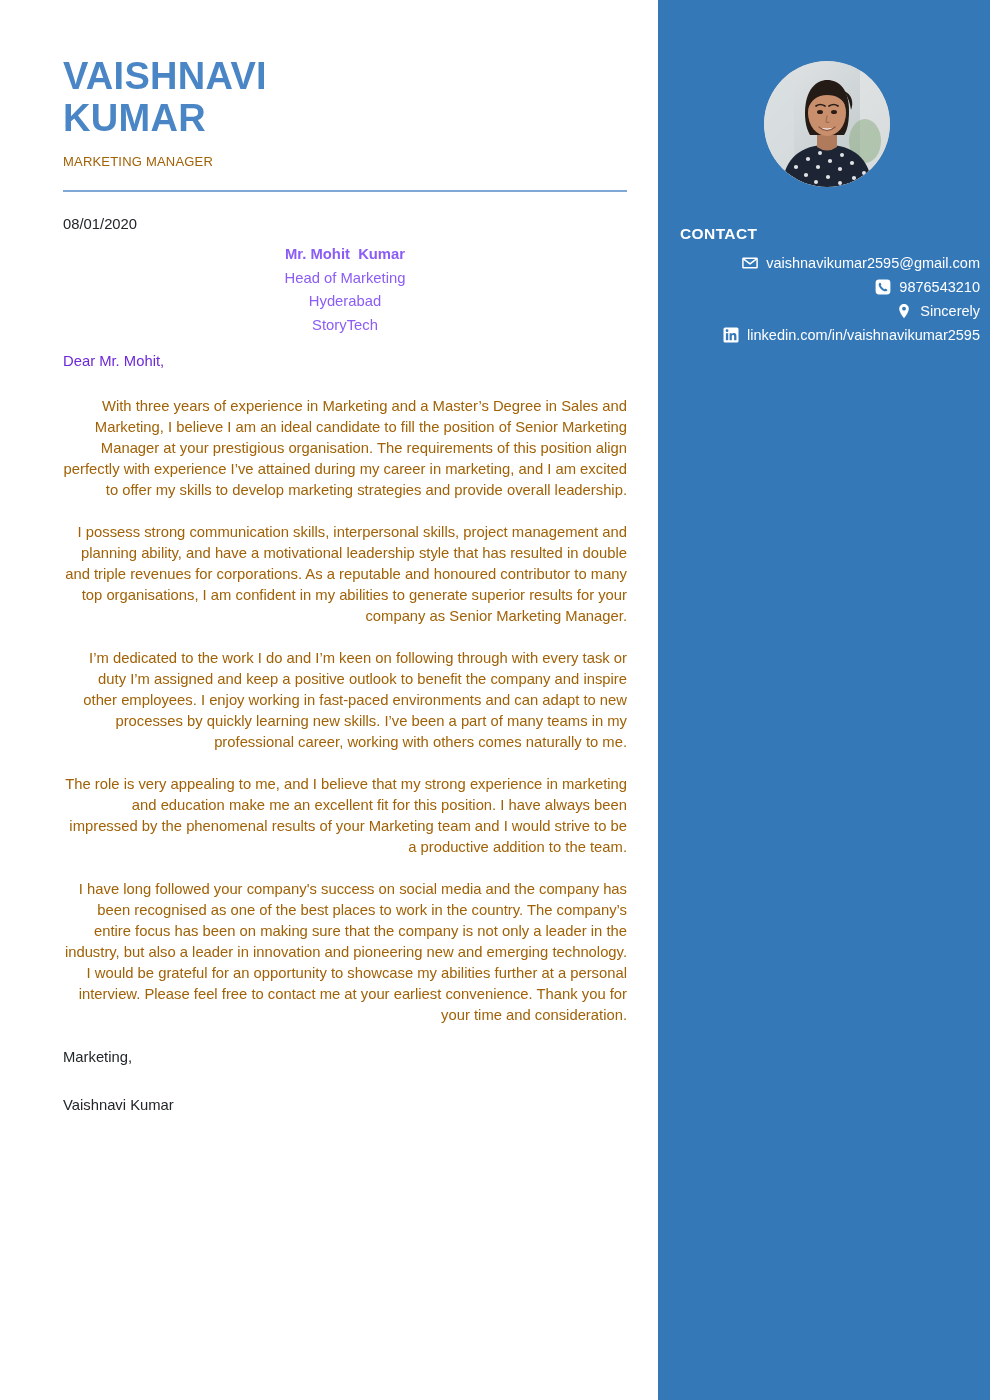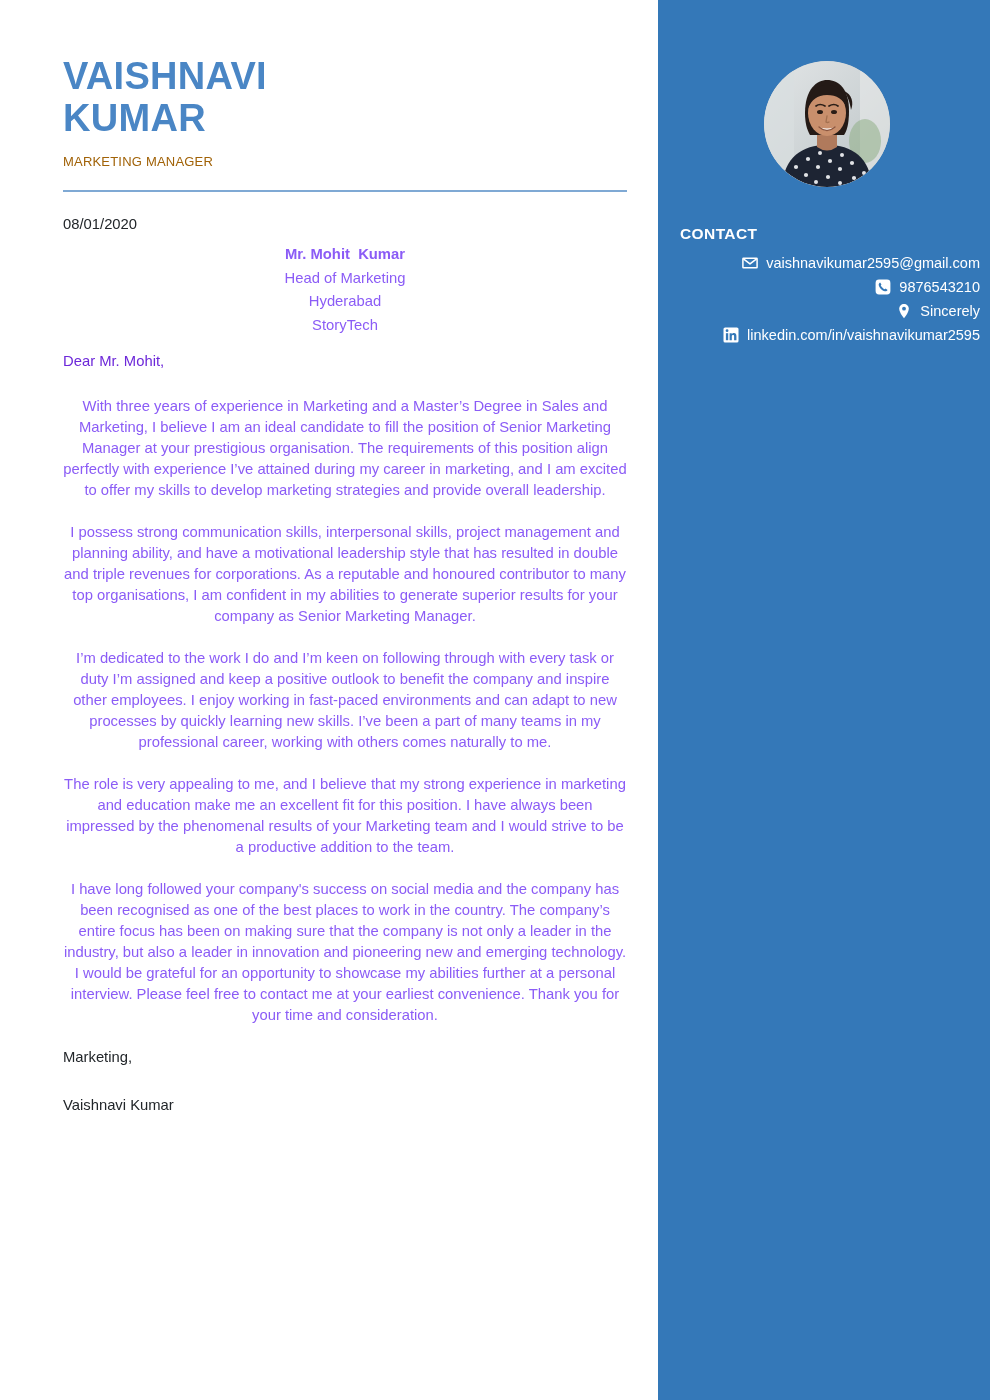--- a/index.html
+++ b/index.html
@@ -141,25 +141,25 @@
   .recipient-line.bold {
     font-weight: bold;
   }
   .salutation {
     color: #6d28d9;
     font-size: 14.8px;
     line-height: 21px;
     margin: 0 0 24px 0;
   }
   .para {
-    color: #8b5cf6;
+    color: #a16207;
     font-size: 14.8px;
     line-height: 21px;
     margin: 0 0 21px 0;
-    text-align: center;
+    text-align: right;
   }
   .closing {
     color: #22262a;
     font-size: 14.8px;
     line-height: 21px;
     margin: 8px 0 0 0;
   }
   .signature {
     color: #22262a;
     font-size: 14.8px;

